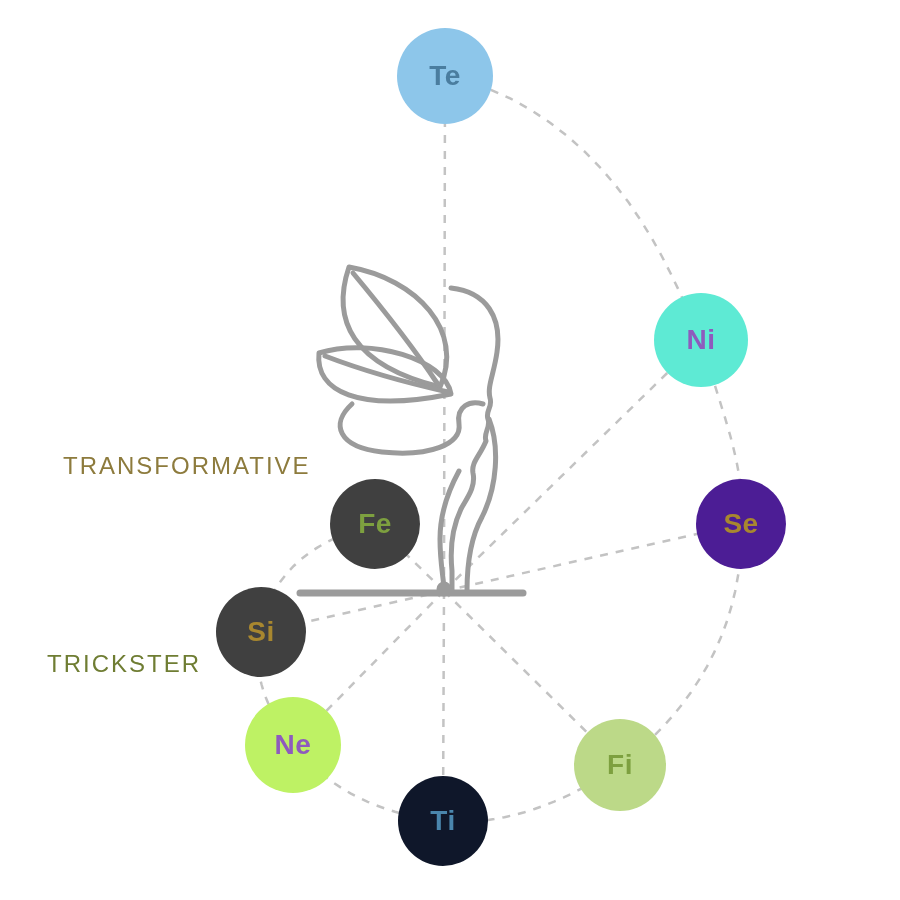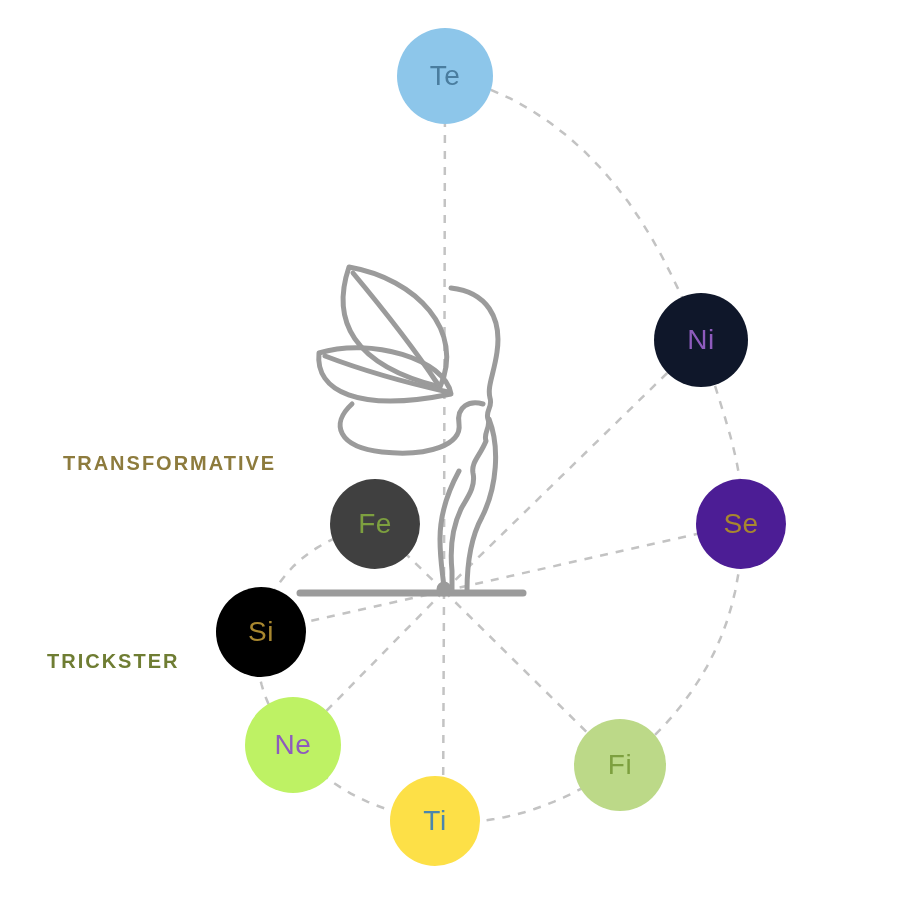--- a/index.html
+++ b/index.html
@@ -35,28 +35,28 @@
     stroke-linecap: round;
     stroke-linejoin: round;
   }
   .node {
     position: absolute;
     border-radius: 50%;
     display: flex;
     align-items: center;
     justify-content: center;
     font-size: 28px;
-    font-weight: 400;
+    font-weight: 700;
     letter-spacing: 0.5px;
     user-select: none;
   }
   .annotation {
     position: absolute;
-    font-size: 20px;
-    font-weight: 700;
+    font-size: 24px;
+    font-weight: 400;
     letter-spacing: 2px;
     white-space: nowrap;
   }
 </style>
 </head>
 <body>
 
 <div class="stage">
 
   <svg class="layer" width="900" height="900" viewBox="0 0 900 900">
@@ -89,36 +89,36 @@
 
   <div id="annotations">
       <div class="annotation" style="left: 63px; top: 452px; color: rgb(141, 123, 61);">TRANSFORMATIVE</div>
       <div class="annotation" style="left: 47px; top: 650px; color: rgb(111, 125, 51); text-align: center;">TRICKSTER</div>
     </div>
 
   <div id="nodes">
       <div class="node" style="left: 397px; top: 28px; height: 96px; width: 96px; background: rgb(141, 198, 234); color: rgb(74, 125, 159);">
         <span>Te</span>
       </div>
-      <div class="node" style="left: 654px; top: 293px; height: 94px; width: 94px; background: #0f172a; color: rgb(142, 91, 189);">
+      <div class="node" style="left: 654px; top: 293px; height: 94px; width: 94px; background: #5eead4; color: rgb(142, 91, 189);">
         <span>Ni</span>
       </div>
       <div class="node" style="left: 696px; top: 479px; height: 90px; width: 90px; background: #4c1d95; color: rgb(168, 135, 47);">
         <span>Se</span>
       </div>
       <div class="node" style="left: 574px; top: 719px; height: 92px; width: 92px; background: rgb(188, 217, 136); color: rgb(125, 160, 63);">
         <span>Fi</span>
       </div>
-      <div class="node" style="left: 390px; top: 776px; height: 90px; width: 90px; background: #fde047; color: rgb(74, 134, 173); text-align: right;">
+      <div class="node" style="left: 398px; top: 776px; height: 90px; width: 90px; background: #0f172a; color: rgb(74, 134, 173); text-align: right;">
         <span>Ti</span>
       </div>
       <div class="node" style="left: 245px; top: 697px; height: 96px; width: 96px; background: #bef264; color: rgb(142, 91, 189);">
         <span>Ne</span>
       </div>
-      <div class="node" style="left: 216px; top: 587px; height: 90px; width: 90px; background: #000000; color: rgb(168, 135, 47);">
+      <div class="node" style="left: 216px; top: 587px; height: 90px; width: 90px; background: #404040; color: rgb(168, 135, 47);">
         <span>Si</span>
       </div>
       <div class="node" style="left: 330px; top: 479px; height: 90px; width: 90px; background: #404040; color: rgb(125, 160, 63);">
         <span>Fe</span>
       </div>
     </div>
 
 </div>
 
 </body></html>

